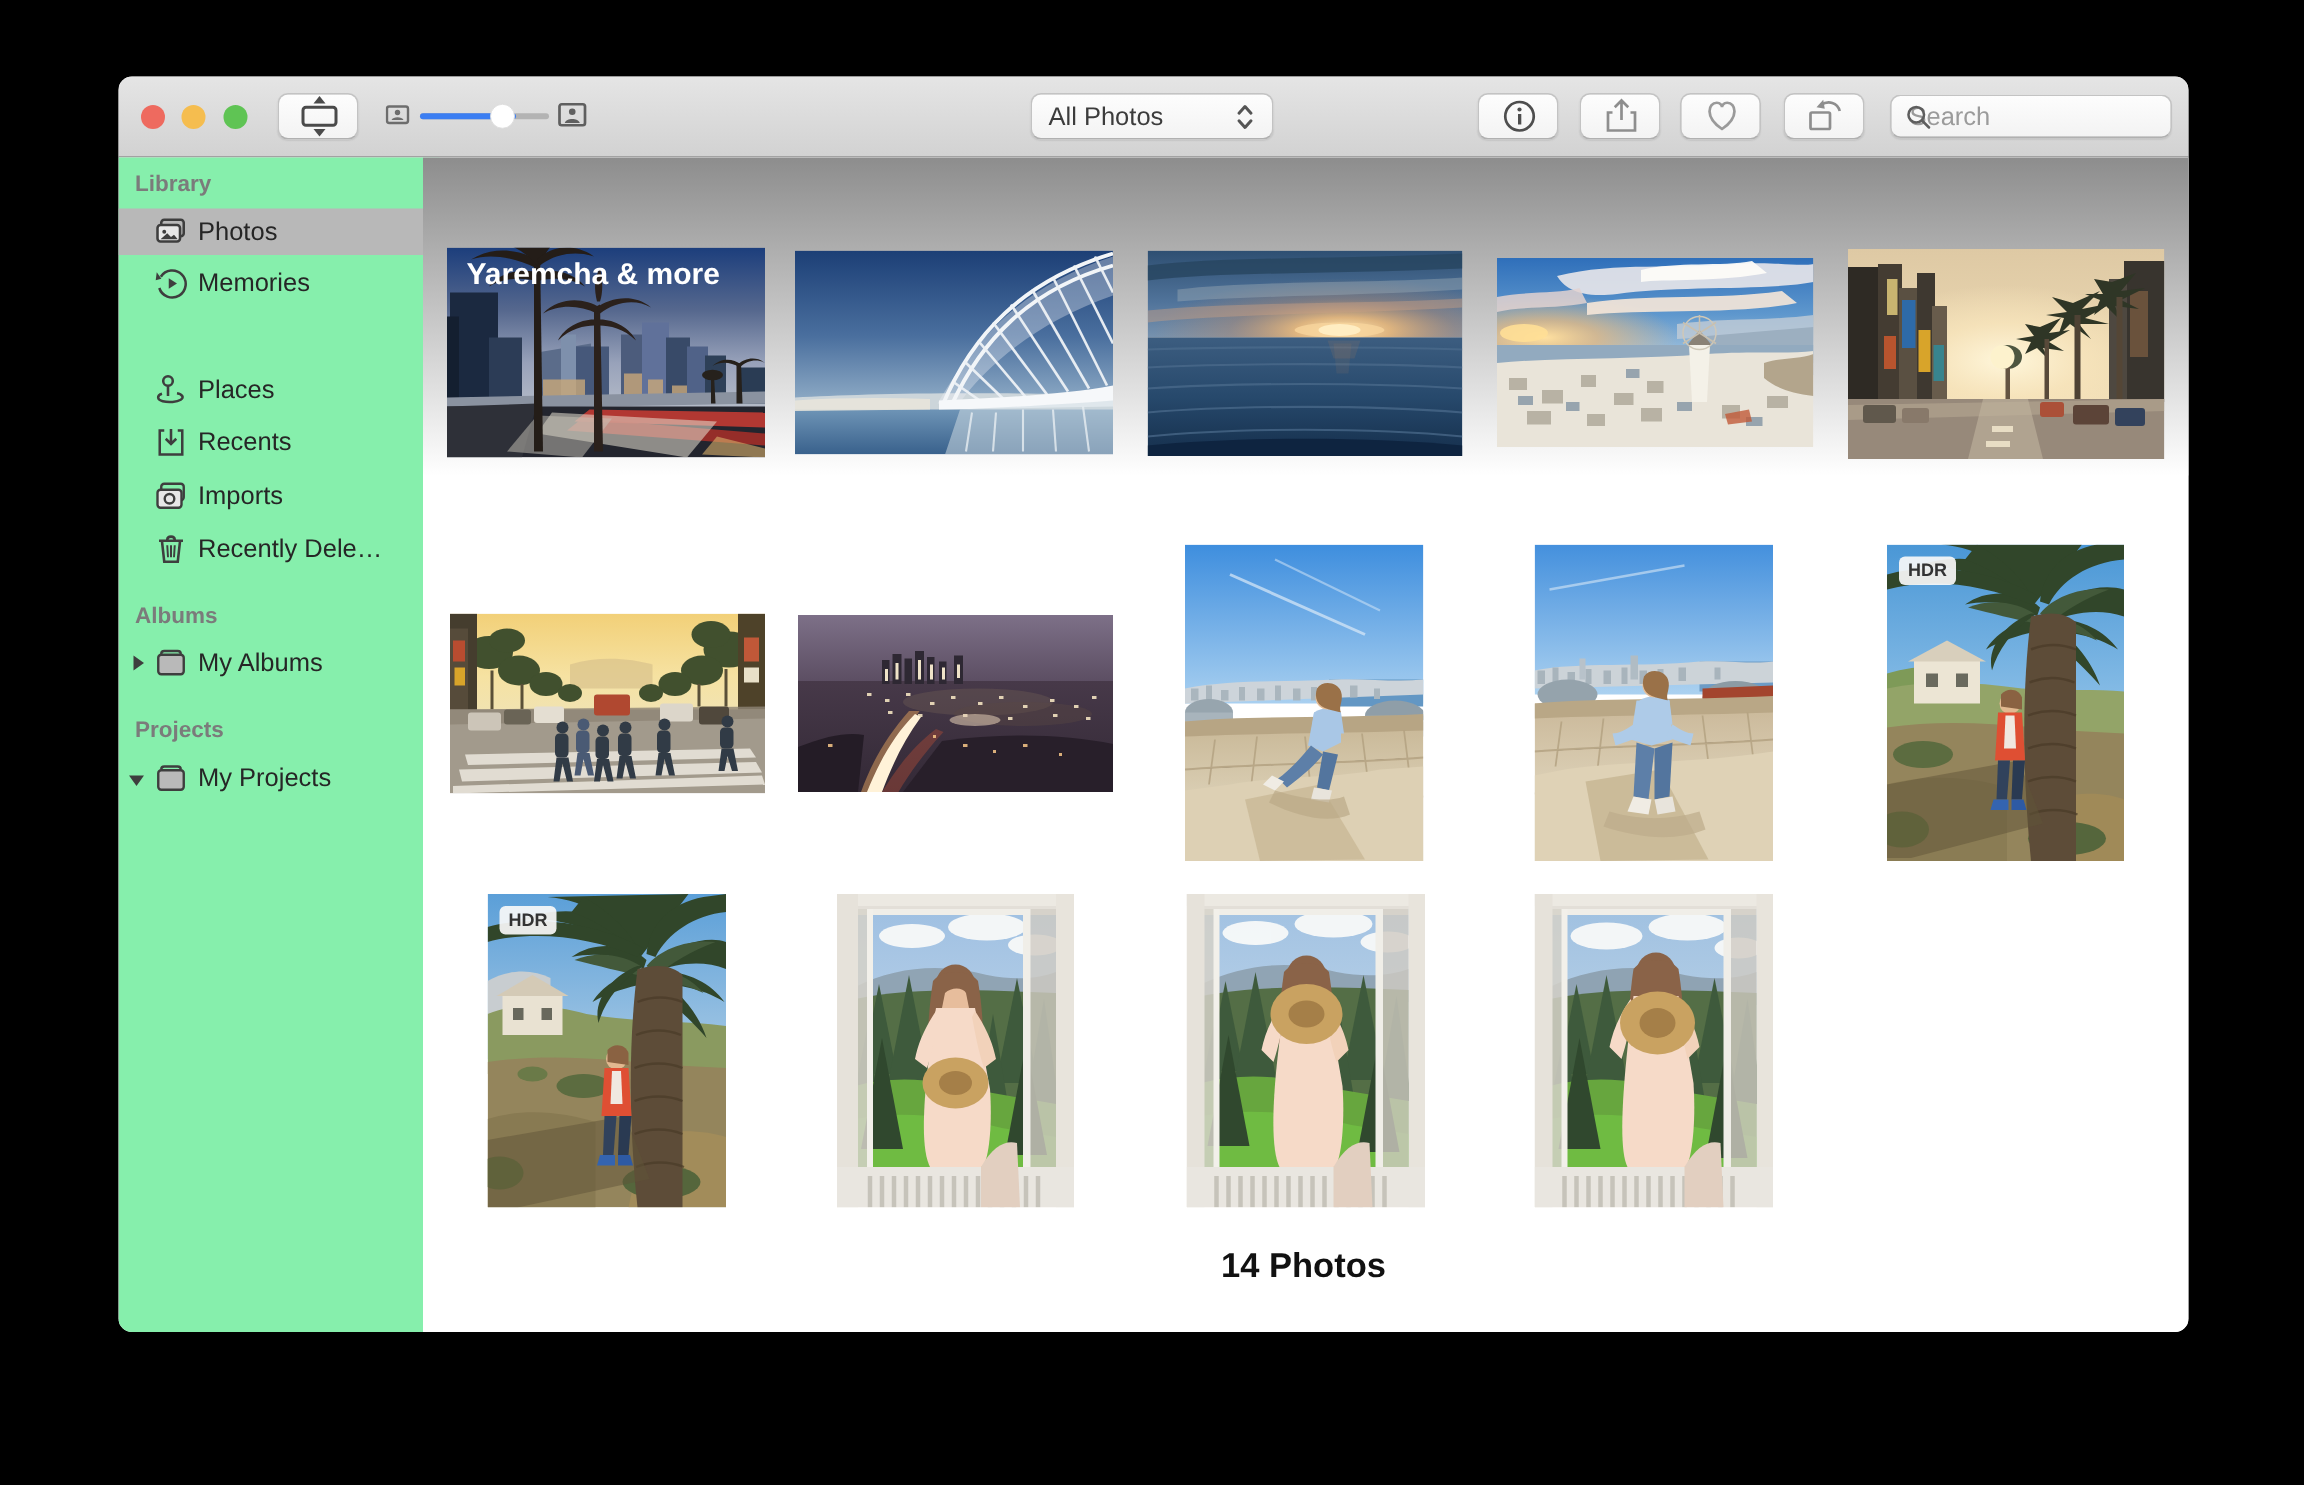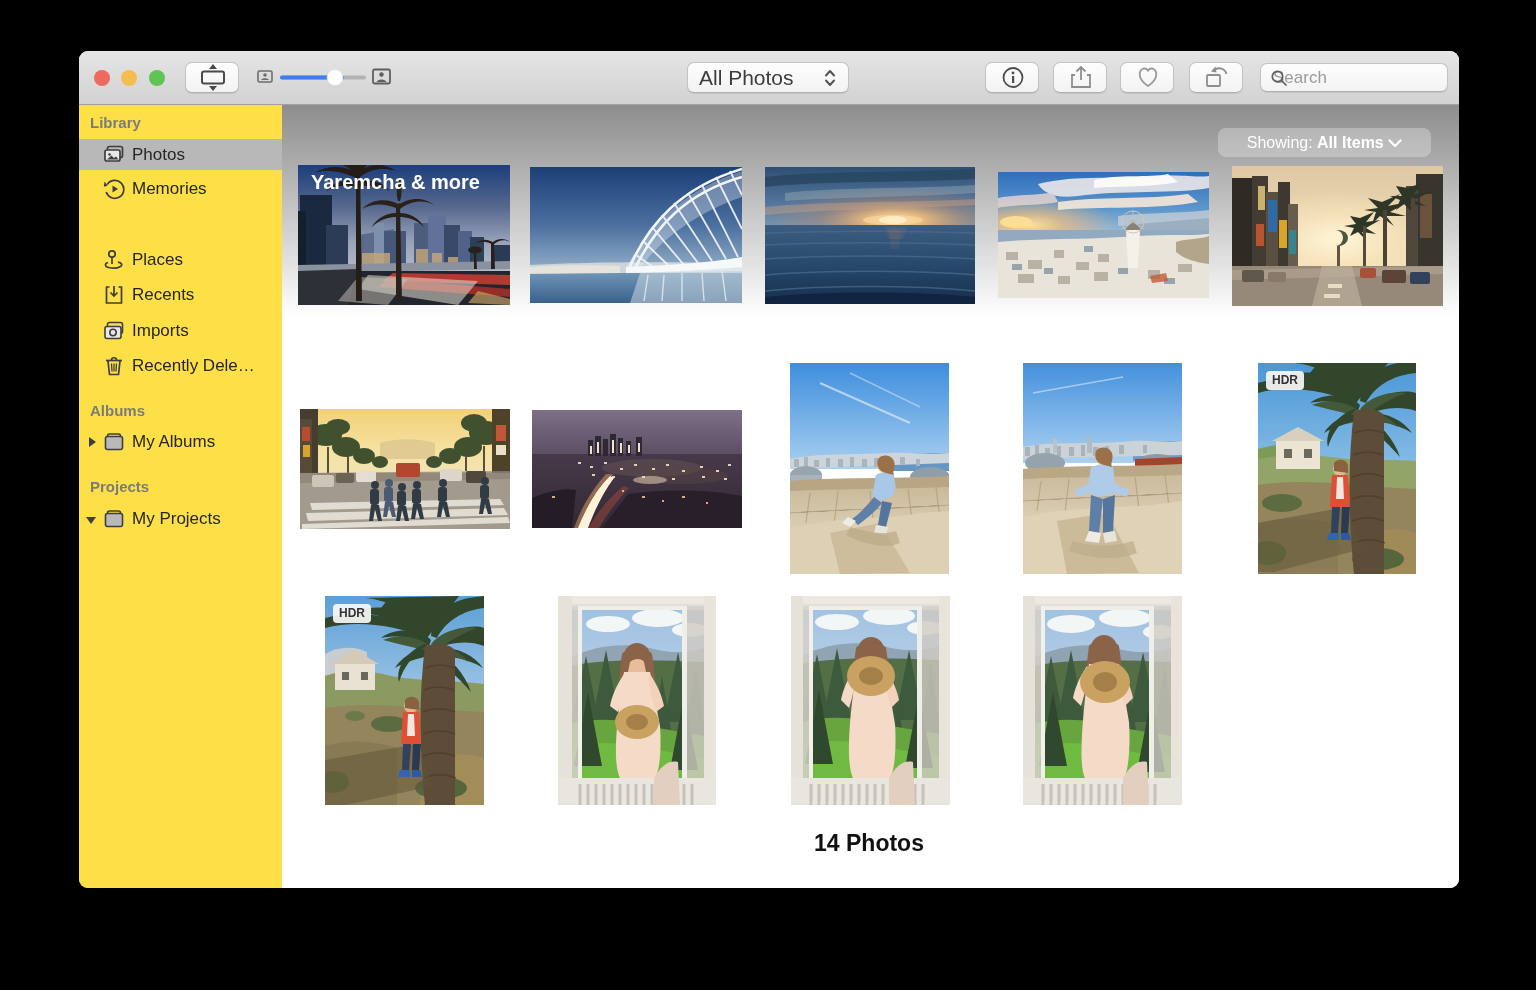--- a/index.html
+++ b/index.html
@@ -5,27 +5,27 @@
 *{box-sizing:border-box}
 body{font-family:"Liberation Sans",sans-serif}
 #win{position:absolute;left:79px;top:51px;width:1380px;height:837px;border-radius:9px;overflow:hidden;background:#fff}
 #titlebar{position:absolute;left:0;top:0;width:100%;height:54px;background:linear-gradient(#e5e5e5,#d2d2d2);border-bottom:1px solid #a2a2a2}
 .tl{position:absolute;top:19px;width:16px;height:16px;border-radius:50%}
 #tlr{left:15px;background:#ee6a5f}
 #tly{left:42px;background:#f5bd4f}
 #tlg{left:70px;background:#5fc454}
 .tbtn{position:absolute;top:11px;height:31px;background:linear-gradient(#fdfdfd,#f3f3f3);border:1px solid #c3c3c3;border-bottom-color:#b0b0b0;border-radius:7px;box-shadow:0 1px 1px rgba(0,0,0,.08)}
 #zoombtn{left:106px;width:54px}
-#dropdown{left:608px;width:162px;color:#3c3c3c;font-size:21px;line-height:29px;padding-left:11px}
+#dropdown{left:608px;width:162px;color:#3c3c3c;font-size:17px;line-height:29px;padding-left:11px}
 #ibtn1{left:906px;width:54px}
 #ibtn2{left:974px;width:54px}
 #ibtn3{left:1041px;width:54px}
 #ibtn4{left:1110px;width:54px}
 #search{left:1181px;width:188px;height:29px;top:12px;color:#9b9b9b;font-size:17px;line-height:27px;padding-left:12px}
-#sidebar{position:absolute;left:0;top:54px;width:214px;bottom:0;background:#fde047}
+#sidebar{position:absolute;left:0;top:54px;width:214px;bottom:0;background:#86efac}
 .slabel{position:absolute;left:11px;font-size:15px;font-weight:bold;color:#7b7b7b}
 .srow{position:absolute;left:0;width:100%;height:32px;font-size:17px;color:#262626;line-height:32px}
 .srow .txt{position:absolute;left:53px;top:0}
 .sico{position:absolute;left:24px;top:5px;width:22px;height:22px}
 #selrow{position:absolute;left:0;top:34px;width:100%;height:31px;background:#b8b8b8}
 #content{position:absolute;left:203px;top:54px;right:0;bottom:0;background:#fff}
 #grad{position:absolute;left:0;top:0;width:100%;height:212px;background:linear-gradient(#8d8d8d,#fff)}
 #hdr{position:absolute;left:28px;top:20px;font-size:28px;font-weight:bold;color:#fafafa;letter-spacing:.2px}
 #showing{position:absolute;left:936px;top:23px;width:213px;height:29px;border-radius:8px;background:rgba(255,255,255,.28);color:#fff;font-size:16px;text-align:center;line-height:29px}
 .ph{position:absolute;overflow:hidden}
@@ -165,23 +165,20 @@
           <path d="M1 2 L11 2 L6 9 Z" fill="#3e3e3e"></path>
         </svg>
       <svg class="sico" viewBox="0 0 22 22">
         <rect x="2.5" y="5.5" width="17" height="13" rx="2" fill="#b9b9b9" stroke="#3e3e3e" stroke-width="1.6"></rect>
         <path d="M4.5 5 C4.5 3.8 5.3 3 6.5 3 L15.5 3 C16.7 3 17.5 3.8 17.5 5" fill="none" stroke="#3e3e3e" stroke-width="1.6"></path>
       </svg>
     </div>
   </div>
   <div id="content">
     <div id="grad"></div>
-    <div id="showing">Showing: <b>All Items</b>&nbsp;<svg width="14" height="9" viewBox="0 0 14 9" style="display:inline-block;vertical-align:0px">
-          <path d="M1.5 1.5 L7 7 L12.5 1.5" stroke="#ffffff" stroke-width="2.2" fill="none" stroke-linecap="round" stroke-linejoin="round"></path>
-        </svg></div>
     <div class="ph" style="left:16px;top:60px;width:212px;height:140px">
       <svg width="212" height="140" viewBox="0 0 212 140">
         <defs>
           <linearGradient id="p1s" x1="0" y1="0" x2="0" y2="1">
             <stop offset="0" stop-color="#1c3e7c"></stop>
               <stop offset=".3" stop-color="#56688e"></stop>
               <stop offset=".55" stop-color="#98a2ba"></stop>
               <stop offset=".8" stop-color="#b9bfca"></stop>
           </linearGradient>
         </defs>

